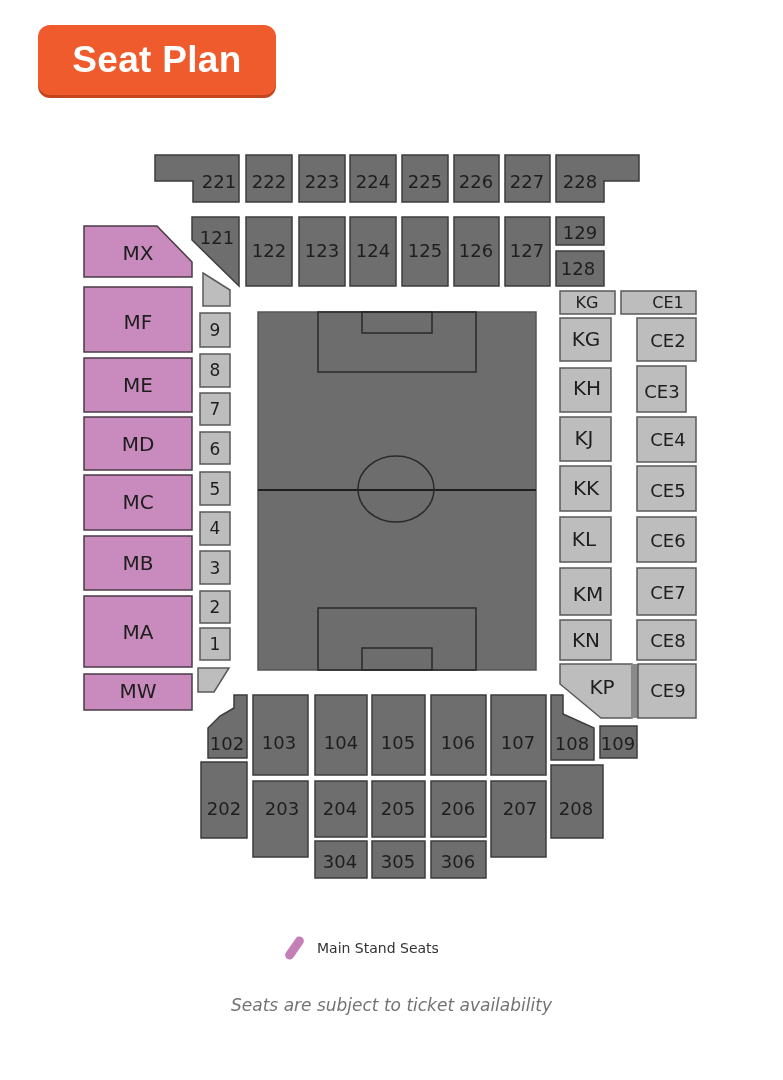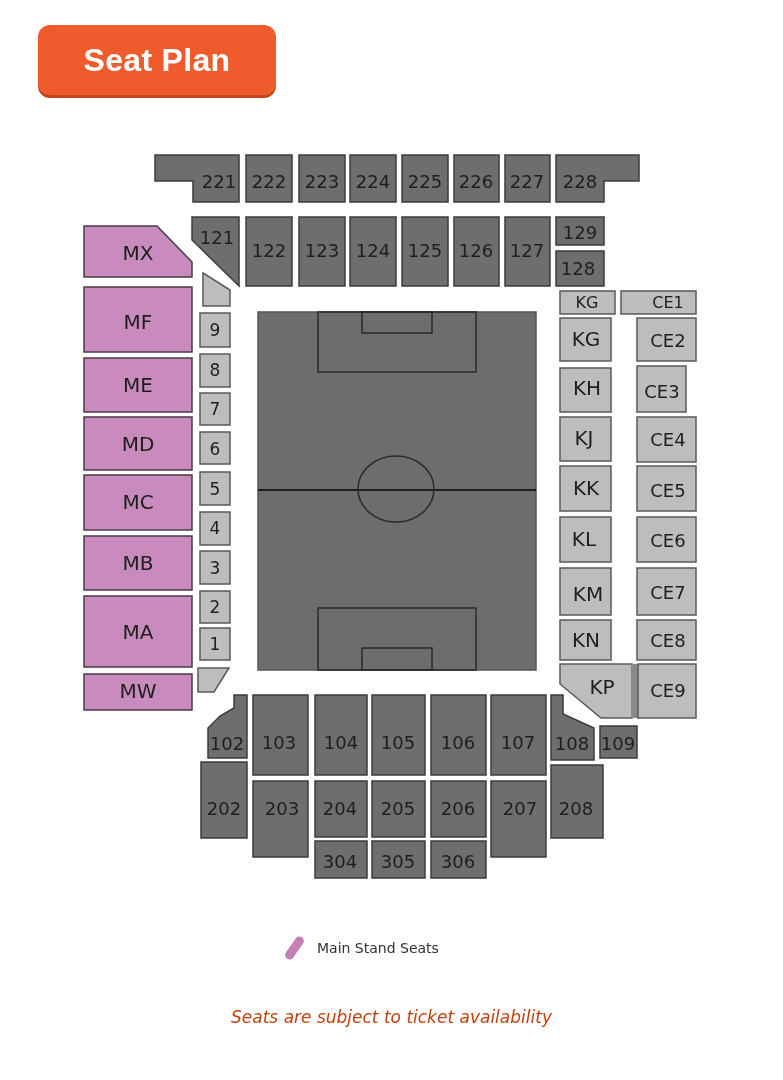--- a/index.html
+++ b/index.html
@@ -2,30 +2,30 @@
 <html><head>
 <meta charset="utf-8">
 <style>
   html, body { margin: 0; padding: 0; background: #ffffff; }
   body { width: 783px; height: 1080px; position: relative; overflow: hidden; font-family: "DejaVu Sans", sans-serif; }
   .title-badge {
     position: absolute; left: 38px; top: 25px; width: 238px; height: 70px;
     background: #ef5b2c; border-radius: 12px;
     box-shadow: 0 3px 0 #c2451d;
     color: #fff; font-family: "Liberation Sans", sans-serif; font-weight: bold;
-    font-size: 32px; display: flex; align-items: center; justify-content: center;
+    font-size: 37px; display: flex; align-items: center; justify-content: center;
     letter-spacing: 0.3px;
   }
   #stadium { position: absolute; left: 0; top: 0; }
   .sec-label { font-family: "DejaVu Sans", sans-serif; fill: #1e1e1e; text-anchor: middle; dominant-baseline: central; }
   .legend { position: absolute; left: 290px; top: 933px; height: 30px; display: flex; align-items: center; }
   .legend-swatch { width: 9px; height: 26px; background: #c47fb6; border-radius: 5px; transform: rotate(35deg); margin-right: 18px; }
   .legend-text { font-family: "DejaVu Sans", sans-serif; font-size: 14px; color: #333; }
   .disclaimer { position: absolute; left: 0; width: 783px; top: 995px; text-align: center;
-    font-family: "DejaVu Sans", sans-serif; font-style: italic; font-size: 17px; color: #c2410c; margin-top: 12px; }
+    font-family: "DejaVu Sans", sans-serif; font-style: italic; font-size: 17px; color: #737373; }
 </style>
 </head>
 <body>
 
 <div class="title-badge">Seat Plan</div>
 
 <svg id="stadium" width="783" height="900" viewBox="0 0 783 900">
   <defs>
     <style>
       .dk { fill: #6e6e6e; stroke: #3c3c3c; stroke-width: 1.5; }

